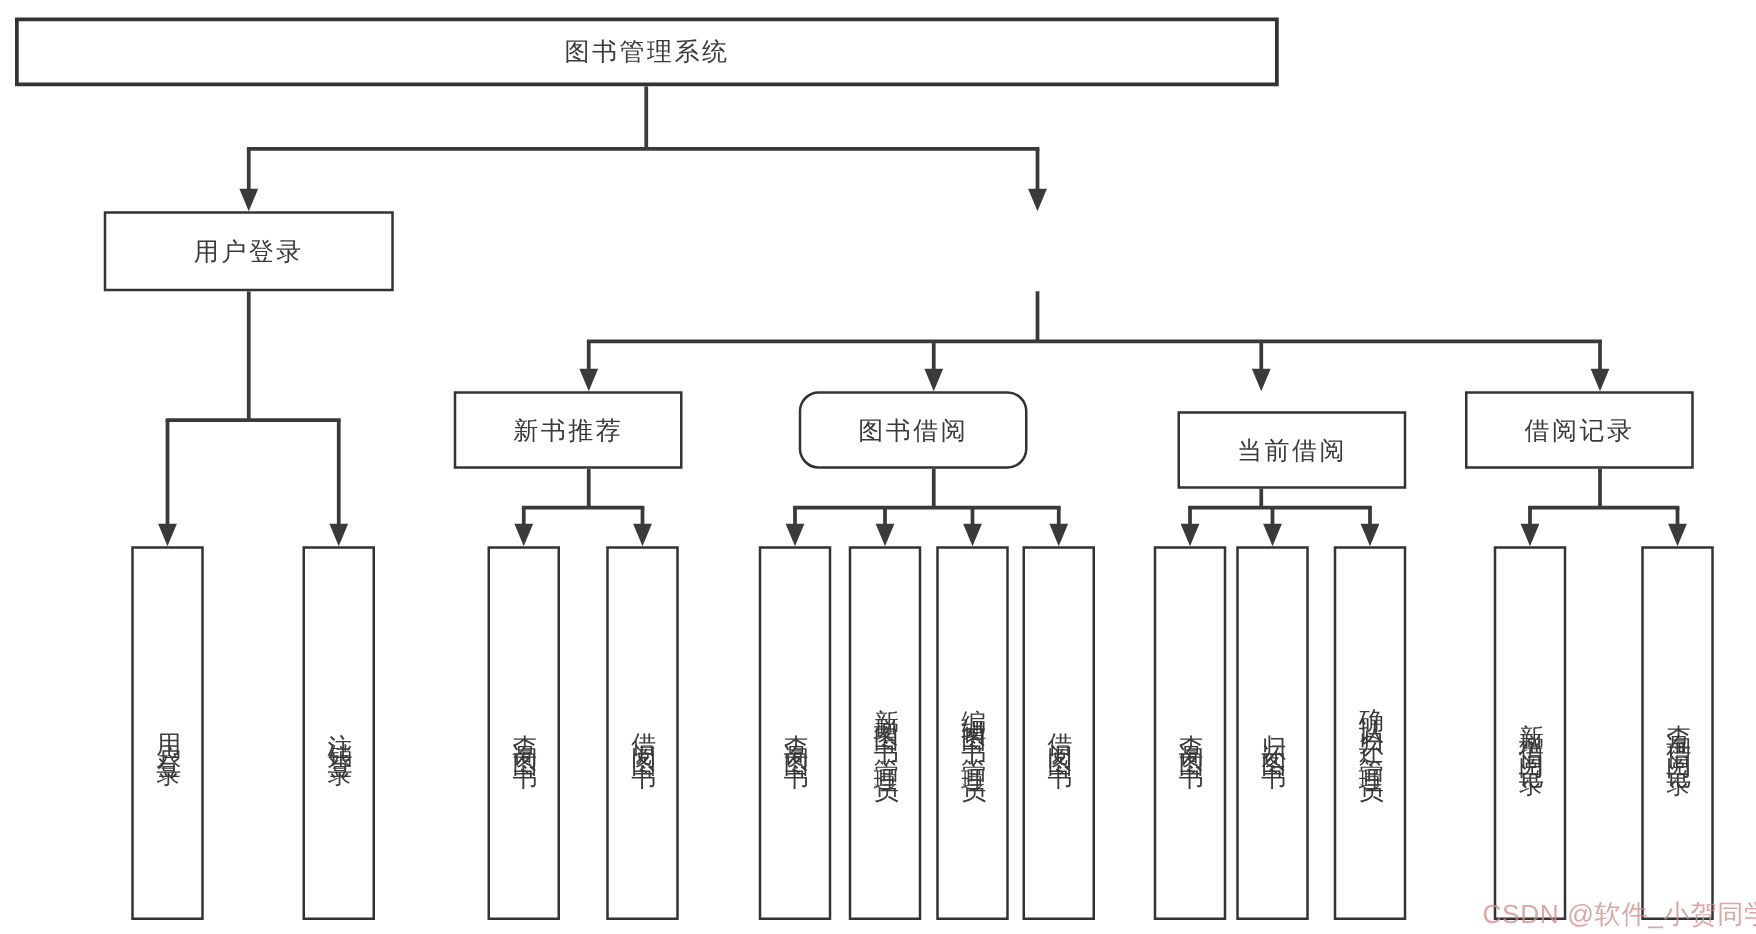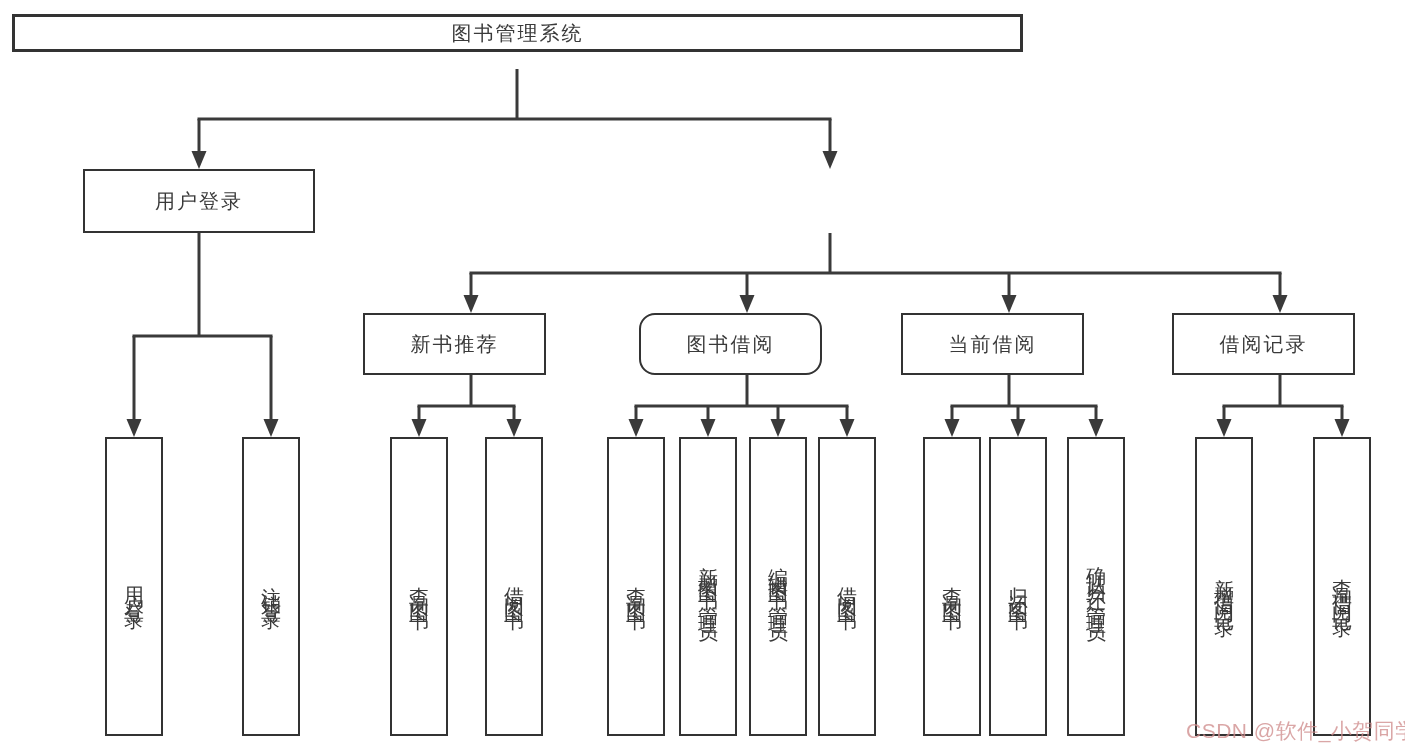--- a/index.html
+++ b/index.html
@@ -14,21 +14,21 @@
   .box{
     position:absolute;
     box-sizing:border-box;
     background:#ffffff;
     border:2.5px solid #333333;
     display:flex;align-items:center;justify-content:center;
     color:#3a3a3a;
     z-index:2;
   }
   .hlabel{font-size:20px;letter-spacing:2px;white-space:nowrap;}
-  .root{left:12px;top:14px;width:1011px;height:38px;border-width:3px;text-align:right;}
+  .root{left:12px;top:14px;width:1011px;height:55px;border-width:3px;text-align:right;}
   .lvl1{top:169px;height:64px;}
   .lvl2{top:313px;height:62px;width:183px;}
   .lvl3{top:437px;height:299px;width:58px;}
   .vlabel{
     writing-mode:vertical-rl;
     text-orientation:mixed;
     font-size:20px;
     line-height:1.15;
     letter-spacing:8px;
     color:#3a3a3a;
@@ -121,21 +121,21 @@
   <div class="box lvl1" style="left:83px;width:232px;">
     <span class="hlabel">用户登录</span>
   </div>
 
   <div class="box lvl2" style="left:363px;">
     <span class="hlabel">新书推荐</span>
   </div>
   <div class="box lvl2" style="left:639px;border-radius:16px;">
     <span class="hlabel">图书借阅</span>
   </div>
-  <div class="box lvl2" style="left:901px;">
+  <div class="box lvl2" style="left:942px;margin-top:16px;">
     <span class="hlabel">当前借阅</span>
   </div>
   <div class="box lvl2" style="left:1172px;">
     <span class="hlabel">借阅记录</span>
   </div>
 
   <div class="box lvl3" style="left:105px;">
     <span class="vlabel">用户登录</span>
   </div>
   <div class="box lvl3" style="left:242px;">

